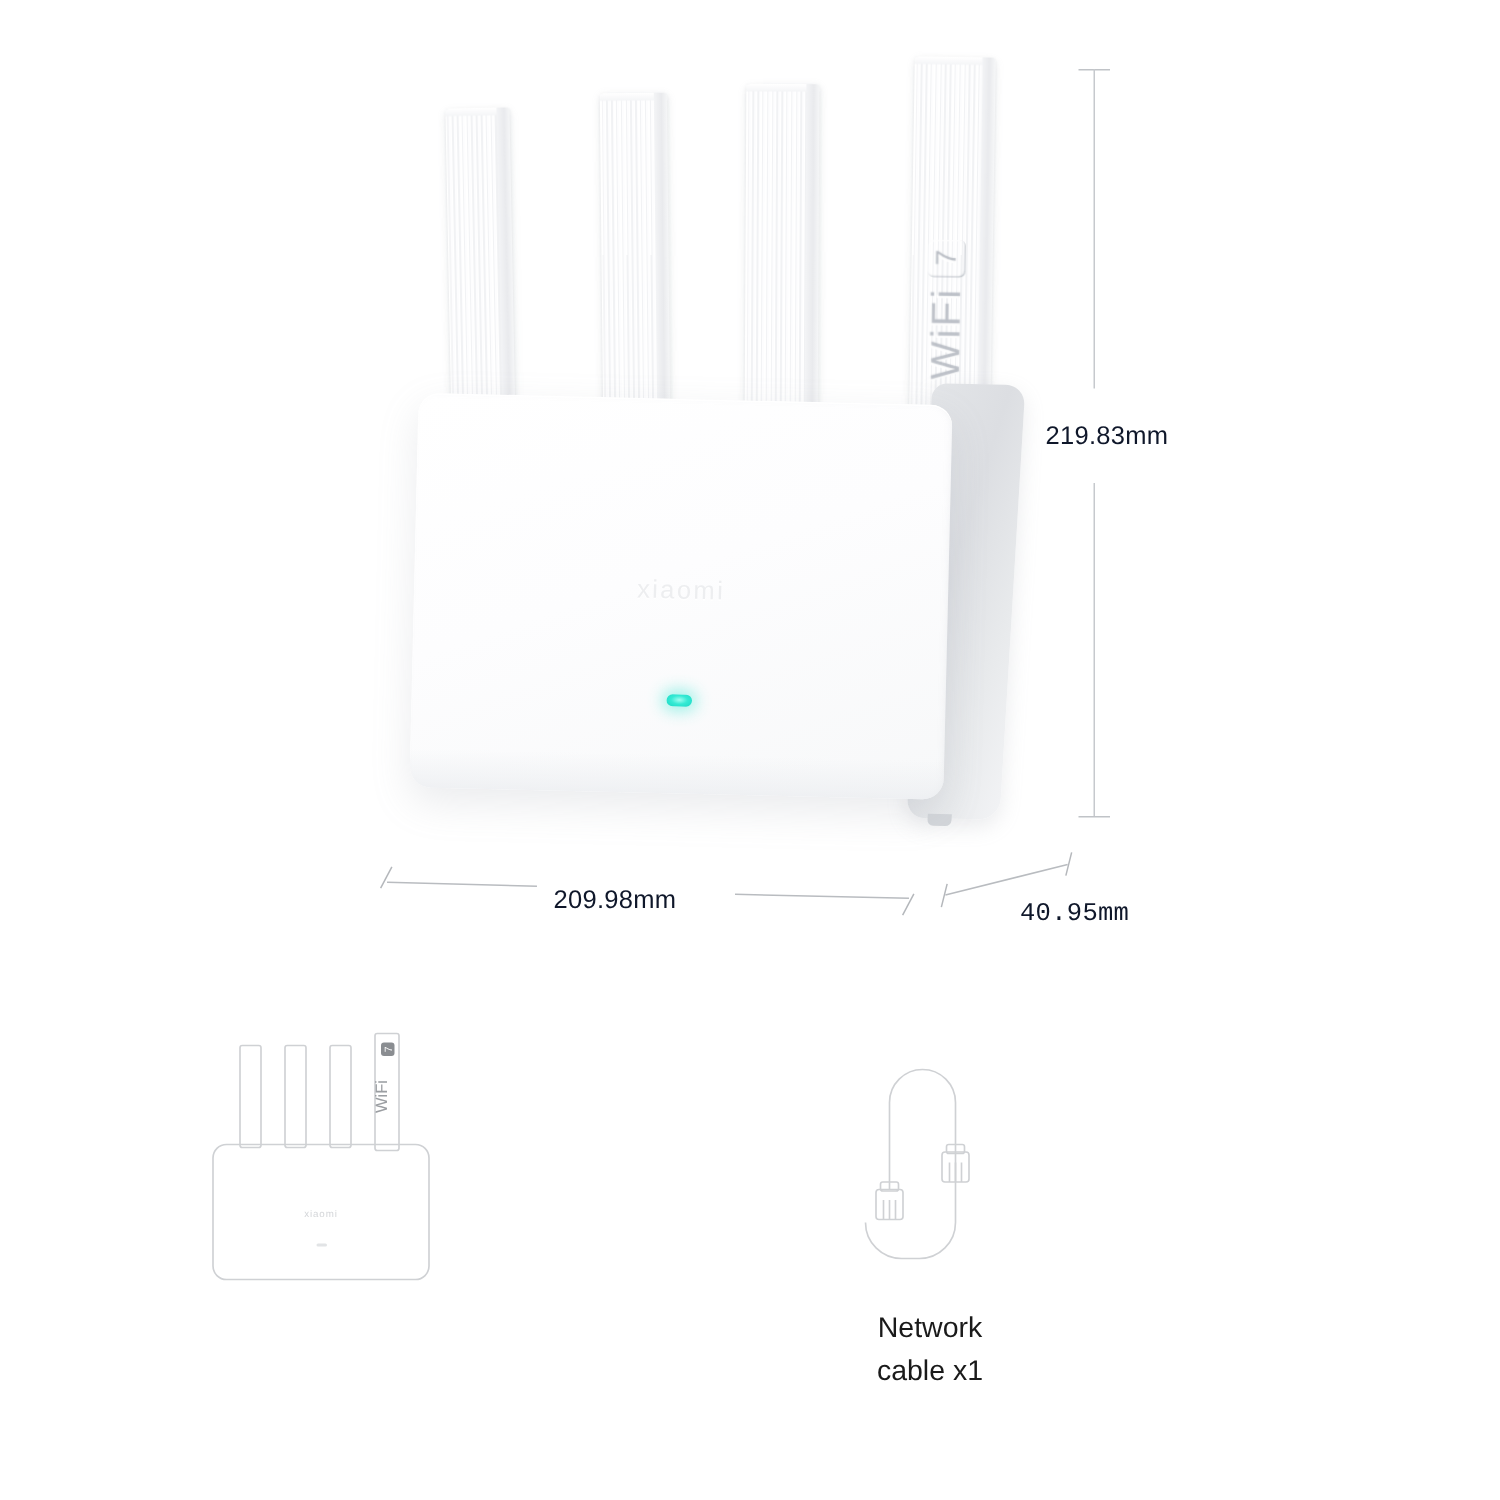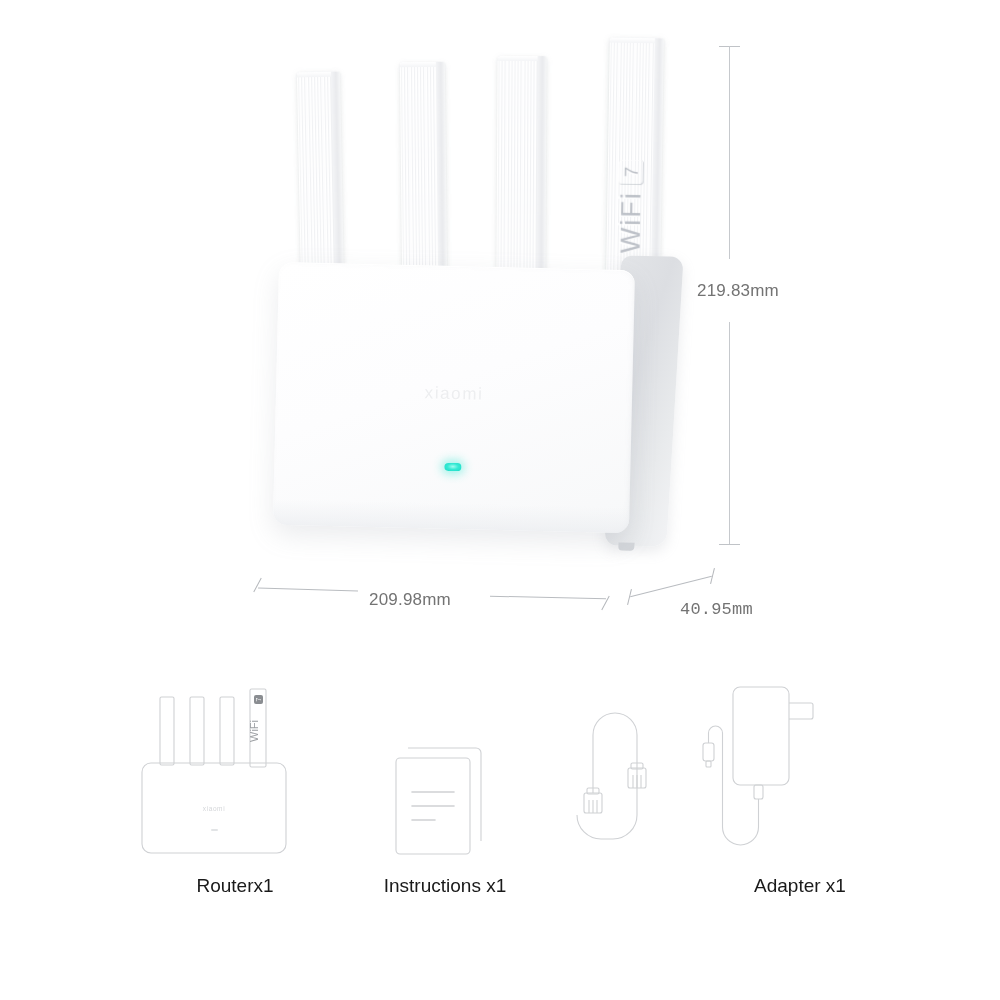--- a/index.html
+++ b/index.html
@@ -197,21 +197,21 @@
   .dim-cap {
     position: absolute;
     height: 1px;
     background: #c0c3c7;
   }
   .cap-top { left: 719px; top: 46px; width: 21px; }
   .cap-bot { left: 719px; top: 544px; width: 21px; }
 
   .dim-label {
     position: absolute;
-    color: #737373;
+    color: #0f172a;
     font-size: 17px;
     letter-spacing: 0.2px;
     white-space: nowrap;
     font-family: "Liberation Sans", sans-serif;
   }
   .lbl-height { left: 697px; top: 281px; }
   .lbl-width  { left: 369px; top: 590px; }
   .lbl-depth  { left: 680px; top: 600px; font-family: Liberation Mono, monospace; }
 
   .dim-h-left {
@@ -356,70 +356,42 @@
             <rect x="130" y="14" width="16" height="78" rx="1.5"></rect>
             <rect x="22" y="88" width="144" height="90" rx="9"></rect>
           </g>
           <rect x="134" y="20" width="9" height="9" rx="2" fill="#8A8D91"></rect>
           <text x="138.5" y="27.2" font-family="Liberation Sans, sans-serif" font-size="7" fill="#FFFFFF" text-anchor="middle" transform="rotate(-90 138.5 24.5)">7</text>
           <text x="138" y="56" font-family="Liberation Sans, sans-serif" font-size="11" fill="#9B9EA2" text-anchor="middle" transform="rotate(-90 138 56)">WiFi</text>
           <text x="94" y="136" font-family="Liberation Sans, sans-serif" font-size="6.5" letter-spacing="0.6" fill="#D4D6D9" text-anchor="middle">xiaomi</text>
           <rect x="91" y="154" width="7" height="2" rx="1" fill="#E2E4E6"></rect>
         </svg>
       </div>
-      <div class="acc-label">Routerx1</div>
-    </div>
-
-    <div class="acc-item acc-instructions">
-      <div class="acc-figure">
-        <svg width="230" height="185" viewBox="0 0 230 185">
-          <g fill="none" stroke="#CFD1D4" stroke-width="1.1">
-            <path d="M78 73 h68 a5 5 0 0 1 5 5 v88"></path>
-            <rect x="66" y="83" width="74" height="96" rx="4"></rect>
-          </g>
-          <g stroke="#CFD1D4" stroke-width="1.6" stroke-linecap="round">
-            <line x1="82" y1="117" x2="124" y2="117"></line>
-            <line x1="82" y1="131" x2="124" y2="131"></line>
-            <line x1="82" y1="145" x2="105" y2="145"></line>
-          </g>
-        </svg>
-      </div>
-      <div class="acc-label">Instructions x1</div>
-    </div>
+    </div>
+
 
     <div class="acc-item acc-cable">
       <div class="acc-figure">
         <svg width="230" height="185" viewBox="0 0 230 185">
           <g fill="none" stroke="#CFD1D4" stroke-width="1.1">
             <path d="M88 118 L88 60 a22 22 0 0 1 22 -22 a22 22 0 0 1 22 22 L132 140 a24 24 0 0 1 -24 24 L96 164 a24 24 0 0 1 -24 -24"></path>
             <rect x="79" y="118" width="18" height="20" rx="2"></rect>
             <rect x="82" y="113" width="12" height="6" rx="1.5"></rect>
             <line x1="84" y1="125" x2="84" y2="138"></line>
             <line x1="88" y1="125" x2="88" y2="138"></line>
             <line x1="92" y1="125" x2="92" y2="138"></line>
             <rect x="123" y="93" width="18" height="20" rx="2"></rect>
             <rect x="126" y="88" width="12" height="6" rx="1.5"></rect>
             <line x1="128" y1="100" x2="128" y2="113"></line>
             <line x1="132" y1="100" x2="132" y2="113"></line>
             <line x1="136" y1="100" x2="136" y2="113"></line>
           </g>
         </svg>
       </div>
-    </div>
-
-    <div class="acc-item acc-adapter">
-      <div class="acc-figure">
-        <svg width="230" height="185" viewBox="0 0 230 185">
-          <g fill="none" stroke="#CFD1D4" stroke-width="1.1">
-            <rect x="48" y="12" width="56" height="98" rx="7"></rect>
-            <path d="M104 28 h22 a2 2 0 0 1 2 2 v12 a2 2 0 0 1 -2 2 h-22"></path>
-            <rect x="69" y="110" width="9" height="14" rx="2"></rect>
-            <path d="M73.5 124 L73.5 152 a18 18 0 0 1 -18 18 a18 18 0 0 1 -18 -18 L37.5 58 a7 7 0 0 0 -7 -7 a7 7 0 0 0 -7 7 L23.5 68"></path>
-            <rect x="18" y="68" width="11" height="18" rx="2.5"></rect>
-            <rect x="21" y="86" width="5" height="6" rx="1"></rect>
-          </g>
-        </svg>
+      <div class="acc-label">
+        <span>Network</span><br>
+        <span>cable x1</span>
       </div>
-      <div class="acc-label">Adapter x1</div>
-    </div>
+    </div>
+
 
   </div>
 </div>
 
 </body></html>

